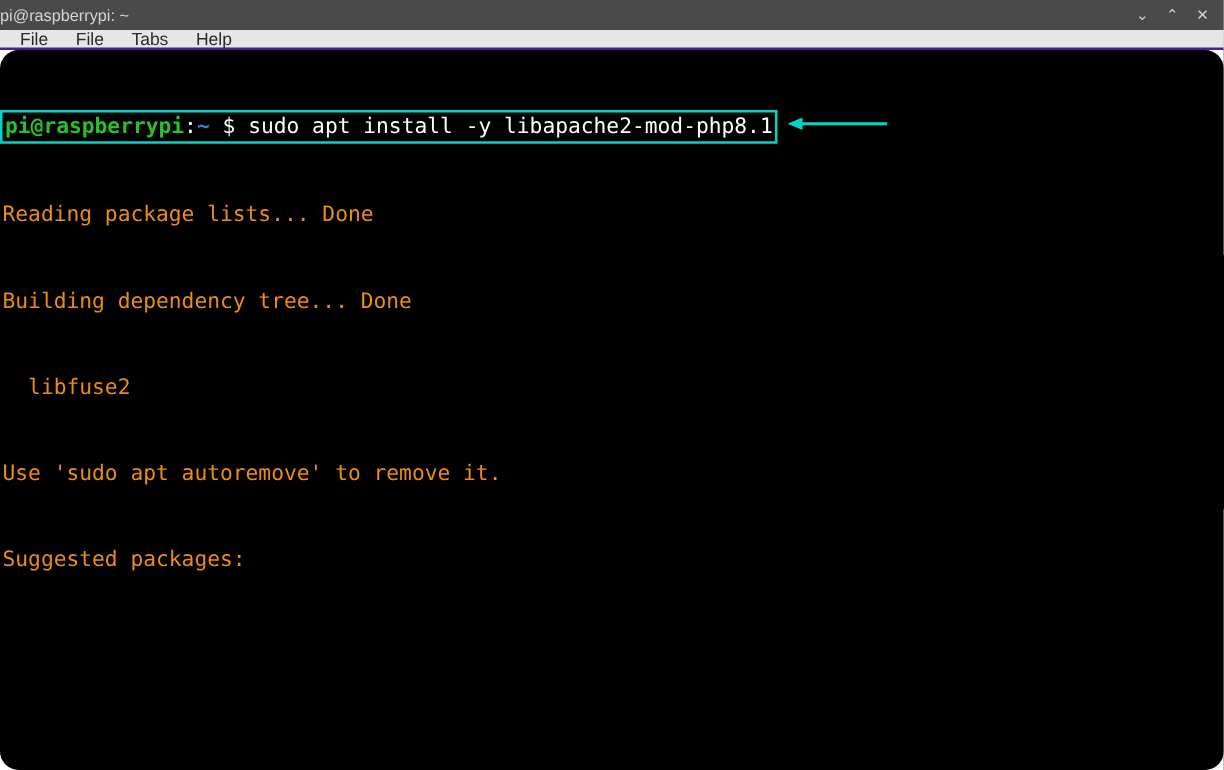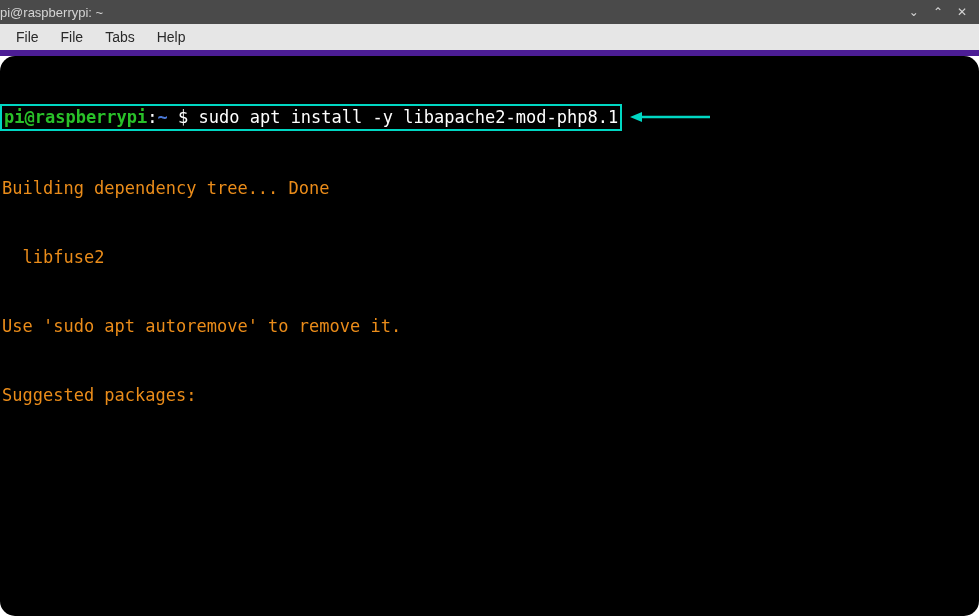--- a/index.html
+++ b/index.html
@@ -31,27 +31,27 @@
       position: absolute;
       right: 4px;
       display: flex;
       gap: 14px;
       padding-right: 8px;
       color: #d4d4d4;
       font-size: 12px;
     }
     .titlebar-controls span { cursor: pointer; }
     .menubar {
-      height: 32px;
+      height: 16px;
       background: #e6e6e6;
       display: flex;
       align-items: center;
       padding: 0 6px;
       gap: 2px;
-      border-bottom: 6px solid #4c1d95;
+      border-bottom: 2px solid #4c1d95;
       font-size: 14px;
       color: #2a2a2a;
     }
     .menubar-item { padding: 4px 10px; cursor: pointer; }
     .terminal {
       flex: 1;
       background: #000;
       color: #ea8c1a;
       font-family: "DejaVu Sans Mono", "Liberation Mono", Consolas, Monaco, monospace;
       font-size: 17px;
@@ -100,20 +100,21 @@
     <div class="menubar-item">File</div>
     <div class="menubar-item">Tabs</div>
     <div class="menubar-item">Help</div>
   </div>
 
   <div class="terminal">
     <div class="line"><span class="hl-box"><span class="user-host">pi@raspberrypi</span><span class="colon">:</span><span class="cwd">~</span><span class="dollar"> $ </span><span class="cmd">sudo apt install -y libapache2-mod-php8.1</span></span><span class="arrow"><svg width="80" height="14" viewBox="0 0 80 14">
             <line x1="80" y1="7" x2="8" y2="7" stroke="#00d7c3" stroke-width="2.5"></line>
             <polygon points="0,7 12,2 12,12" fill="#00d7c3"></polygon>
           </svg></span></div>
+    <div class="line">Reading package lists... Done</div>
     <div class="line">Building dependency tree... Done</div>
     <div class="line">  libfuse2</div>
     <div class="line">Use 'sudo apt autoremove' to remove it.</div>
     <div class="line">Suggested packages:</div>
     
     
     
     
     
     

